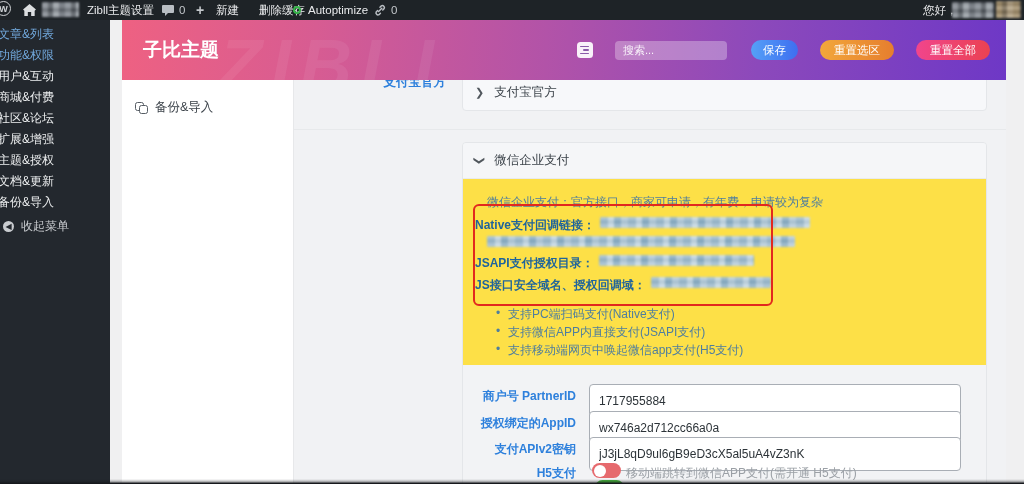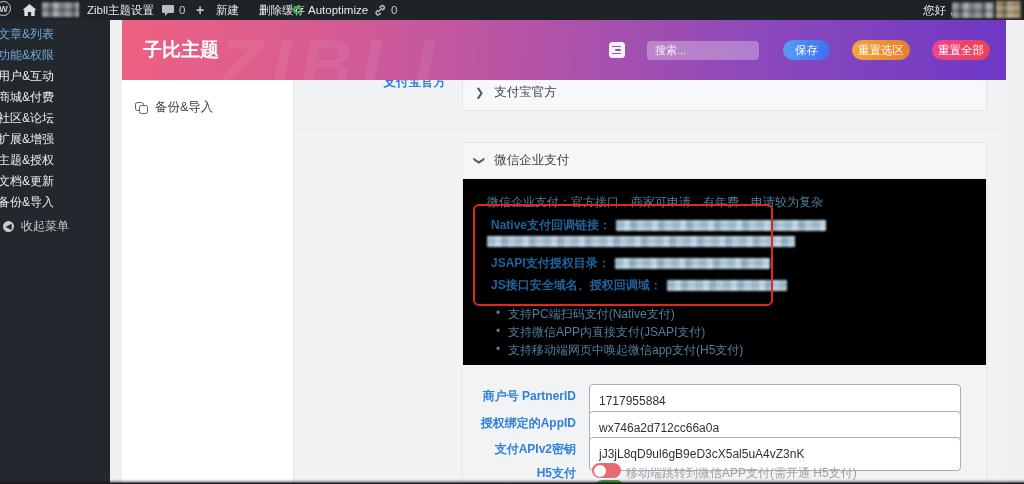--- a/index.html
+++ b/index.html
@@ -43,21 +43,21 @@
     color:rgba(255,255,255,0.065); letter-spacing:9px; }
   .phead .ptitle { position:absolute; left:21px; top:17px; font-size:19px; font-weight:bold; color:#fff; }
   .hctrl { position:absolute; right:16px; top:0; height:60px; display:flex; align-items:center; gap:22px; }
   .hicon-btn { width:16px; height:16px; background:rgba(255,255,255,0.92); border-radius:3.5px;
     display:flex; flex-direction:column; justify-content:center; gap:2px; padding:0 3px; }
   .hicon-btn i { display:block; height:1.6px; background:#8a5aa8; border-radius:1px; }
   .hicon-btn i:nth-child(1){ width:9px; } .hicon-btn i:nth-child(2){ width:6px; margin-left:3px; } .hicon-btn i:nth-child(3){ width:9px; }
   .hsearch { width:112px; height:19px; background:rgba(255,255,255,0.30); border:none; border-radius:4px;
     color:#fff; font-size:11px; padding:0 8px; margin-right:2px; font-family:"Liberation Sans", sans-serif; }
   .hsearch::placeholder { color:rgba(255,255,255,0.9); }
-  .hbtn { height:20px; border:none; border-radius:10px; color:#fff; font-size:11.5px; padding:0 6px;
+  .hbtn { height:20px; border:none; border-radius:10px; color:#fff; font-size:11.5px; padding:0 14px;
     font-family:"Liberation Sans", sans-serif; line-height:20px; }
   .hbtn.save { background:linear-gradient(90deg,#55a0f7,#3e6ef0); padding:0 12px; }
   .hbtn.rsec { background:linear-gradient(90deg,#f2a73b,#e67e2e); }
   .hbtn.rall { background:linear-gradient(90deg,#f1458c,#ea4251); }
 
   
   .subbar { position:absolute; left:0; top:60px; width:171px; height:404px; background:#fff; }
   .subbar .mitem { position:absolute; left:13px; top:19px; display:flex; align-items:center; gap:8px;
     font-size:12.5px; color:#3b4249; }
   .copy-ico { position:relative; width:12px; height:12px; }
@@ -71,23 +71,23 @@
   .slabel { position:absolute; width:152px; text-align:right; font-size:12.5px; font-weight:bold; color:#2e80dc; white-space:nowrap; }
   .row-div { position:absolute; left:0; top:49px; width:712px; height:1px; background:#e7e9eb; }
 
   .acc1 { position:absolute; left:168px; top:-7px; width:525px; height:38px; background:#f7f8fa;
     border:1px solid #e4e6e9; border-radius:4px; display:flex; align-items:center; font-size:12.5px; color:#3c434a; }
   .chev { color:#51575d; font-size:11px; margin:0 10px 0 12px; }
   .acc2 { position:absolute; left:168px; top:62px; width:525px; height:480px; background:#f2f3f5;
     border:1px solid #e4e6e9; border-radius:4px; overflow:hidden; }
   .acc2-head { position:absolute; left:0; top:0; width:100%; height:36px; background:#f5f6f8;
     border-bottom:1px solid #e9ebed; display:flex; align-items:center; font-size:12.5px; color:#3c434a; }
-  .infobox { position:absolute; left:0; top:36px; width:100%; height:186px; background:#000000; }
+  .infobox { position:absolute; left:0; top:36px; width:100%; height:186px; background:#fde047; }
   .infobox .line { position:absolute; font-size:12px; color:#4f7e9e; white-space:nowrap; }
-  .brow { position:absolute; left:28px; display:flex; align-items:center; gap:5px; }
+  .brow { position:absolute; left:12px; display:flex; gap:5px; }
   .brow .blabel { font-size:12px; font-weight:bold; color:#1f649c; white-space:nowrap; }
   .blur-bar { height:11px; flex:none; }
   .redbox { position:absolute; left:10px; top:25px; width:300px; height:102px; border:2.5px solid #e2281e;
     border-radius:6px; z-index:5; }
   .bullet { position:absolute; font-size:12px; color:#4f7e9e; white-space:nowrap; }
   .bullet::before { content:"•"; position:absolute; left:-12px; color:#4f7e9e; }
 
   .flabel { position:absolute; left:0; width:113px; text-align:right; font-size:12px; font-weight:bold; color:#2e80dc; white-space:nowrap; }
   .finput { position:absolute; left:126px; width:372px; height:20px; background:#fff; border:1px solid #a9aeb5;
     border-radius:4px; font-size:12px; color:#2c3338; padding:16px 9px; font-family:"Liberation Sans", sans-serif; }

